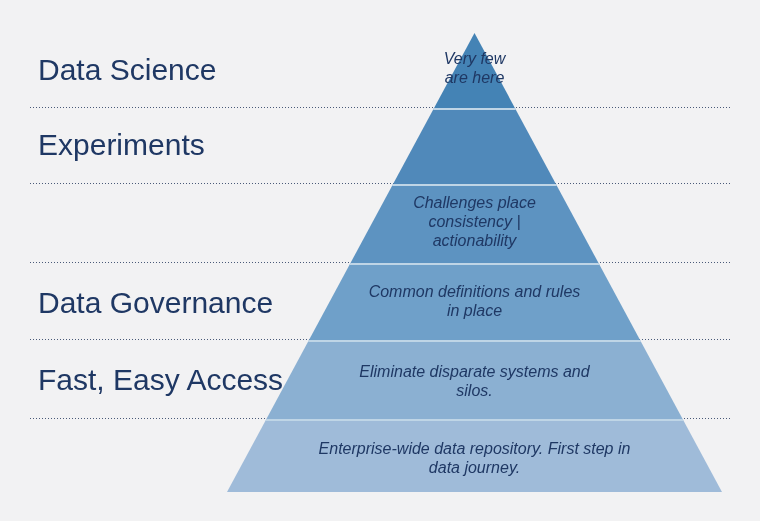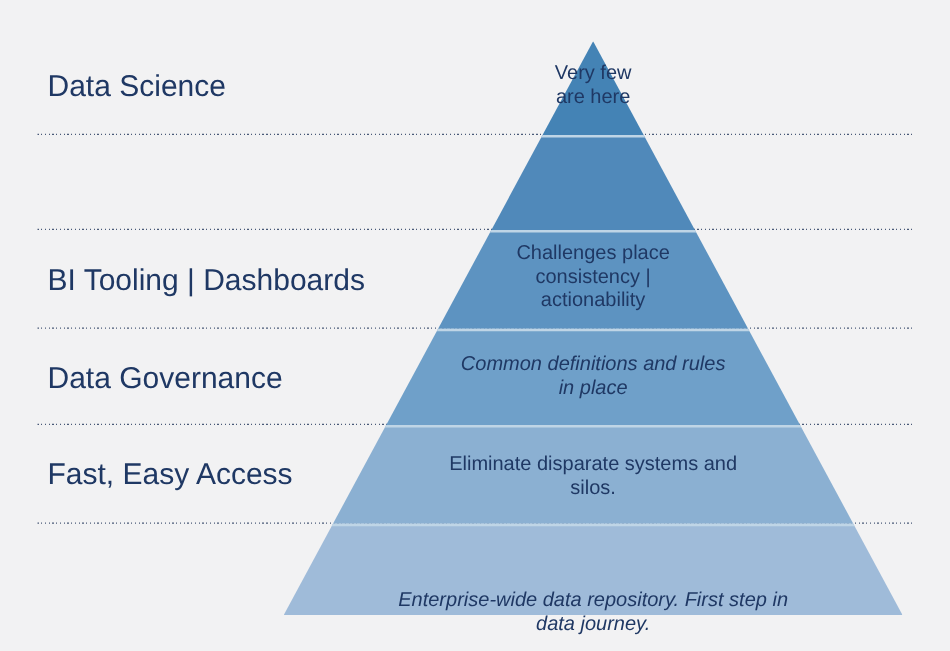--- a/index.html
+++ b/index.html
@@ -12,21 +12,21 @@
   }
   
   .divider{
     position:absolute;left:30px;width:701px;height:1px;
     background:repeating-linear-gradient(90deg,var(--divider,#4A5A78) 0 1px,transparent 1px 3px);
   }
   .d1{top:107px}.d2{top:183px}.d3{top:262px}.d4{top:339px}.d5{top:418px}
   
   .level-label{
     position:absolute;left:38px;height:28px;line-height:28px;
-    font-size:24px;color:var(--label,#1F3864);letter-spacing:0px;
+    font-size:30px;color:var(--label,#1F3864);letter-spacing:0px;
     white-space:nowrap;
   }
   .l1{top:56px}.l2{top:131px}.l3{top:211px}.l4{top:289px}.l5{top:366px}.l6{top:443px}
   
   .pyramid{
     position:absolute;left:227px;top:33px;width:495px;height:459px;
     clip-path:polygon(50% 0%,100% 100%,0% 100%);
   }
   .seg{width:100%;box-sizing:border-box;}
   .seg + .seg{border-top:2px solid var(--segline,#BFD5E6);}
@@ -34,36 +34,37 @@
   
   .notes{
     position:absolute;left:227px;top:33px;width:495px;height:459px;
     pointer-events:none;
   }
   .note{
     position:absolute;left:0;width:100%;
     text-align:center;font-size:16px;line-height:19px;
     color:var(--note,#1F3864);
     white-space:pre-line;
+    font-style:italic;
   }
   .n1{top:16px}.n2{top:84px}.n3{top:160px}.n4{top:249px}.n5{top:329px}.n6{top:406px}
 </style>
 </head>
 <body>
 
 <div class="canvas" style="--bg: #F2F2F3; --label: #1F3864; --note: #1F3864; --divider: #4A5A78; --segline: #BFD5E6;">
 
   <div class="divider d1"></div>
   <div class="divider d2"></div>
   <div class="divider d3"></div>
   <div class="divider d4"></div>
   <div class="divider d5"></div>
 
   <div class="level-label l1">Data Science</div>
-  <div class="level-label l3">BI Tooling | Dashboards</div>
+  <div class="level-label l2">Experiments</div>
   <div class="level-label l5">Fast, Easy Access</div>
   <div class="level-label l4">Data Governance</div>
 
   <div class="pyramid">
     <div class="seg s1" style="background: rgb(68, 131, 181);"></div>
     <div class="seg s2" style="background: rgb(80, 137, 186);"></div>
     <div class="seg s3" style="background: rgb(93, 147, 193);"></div>
     <div class="seg s4" style="background: rgb(111, 160, 201);"></div>
     <div class="seg s5" style="background: rgb(139, 176, 210);"></div>
     <div class="seg s6" style="background: rgb(159, 187, 217);"></div>
@@ -72,17 +73,17 @@
   <div class="notes">
     <div class="note n1">Very few
 are here</div>
     <div class="note n3">Challenges place
 consistency |
 actionability</div>
     <div class="note n5">Eliminate disparate systems and
 silos.</div>
     <div class="note n4" style="font-style: italic;">Common definitions and rules
 in place</div>
-    <div class="note n6" style="font-style: italic; margin-top: 32px;">Enterprise-wide data repository. First step in
+    <div class="note n6" style="font-style: italic;">Enterprise-wide data repository. First step in
 data journey.</div>
   </div>
 
 </div>
 
 </body></html>

